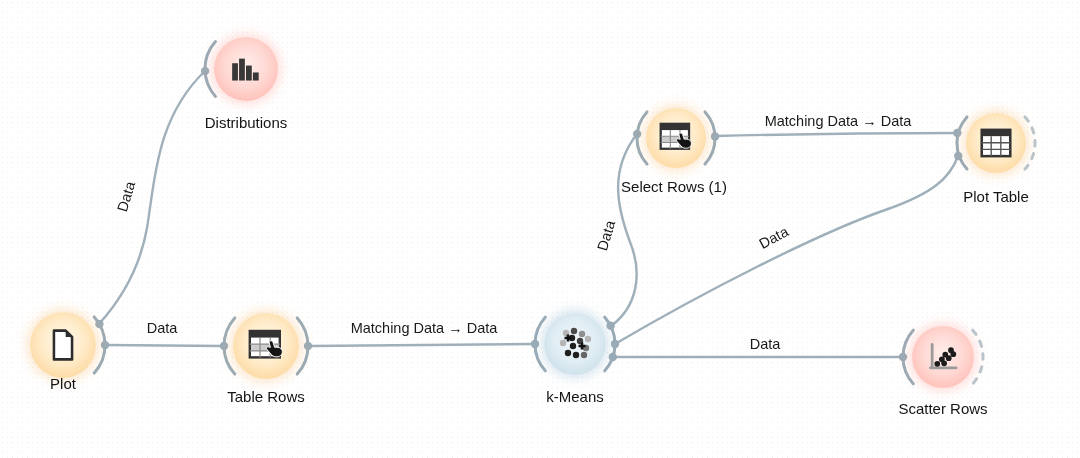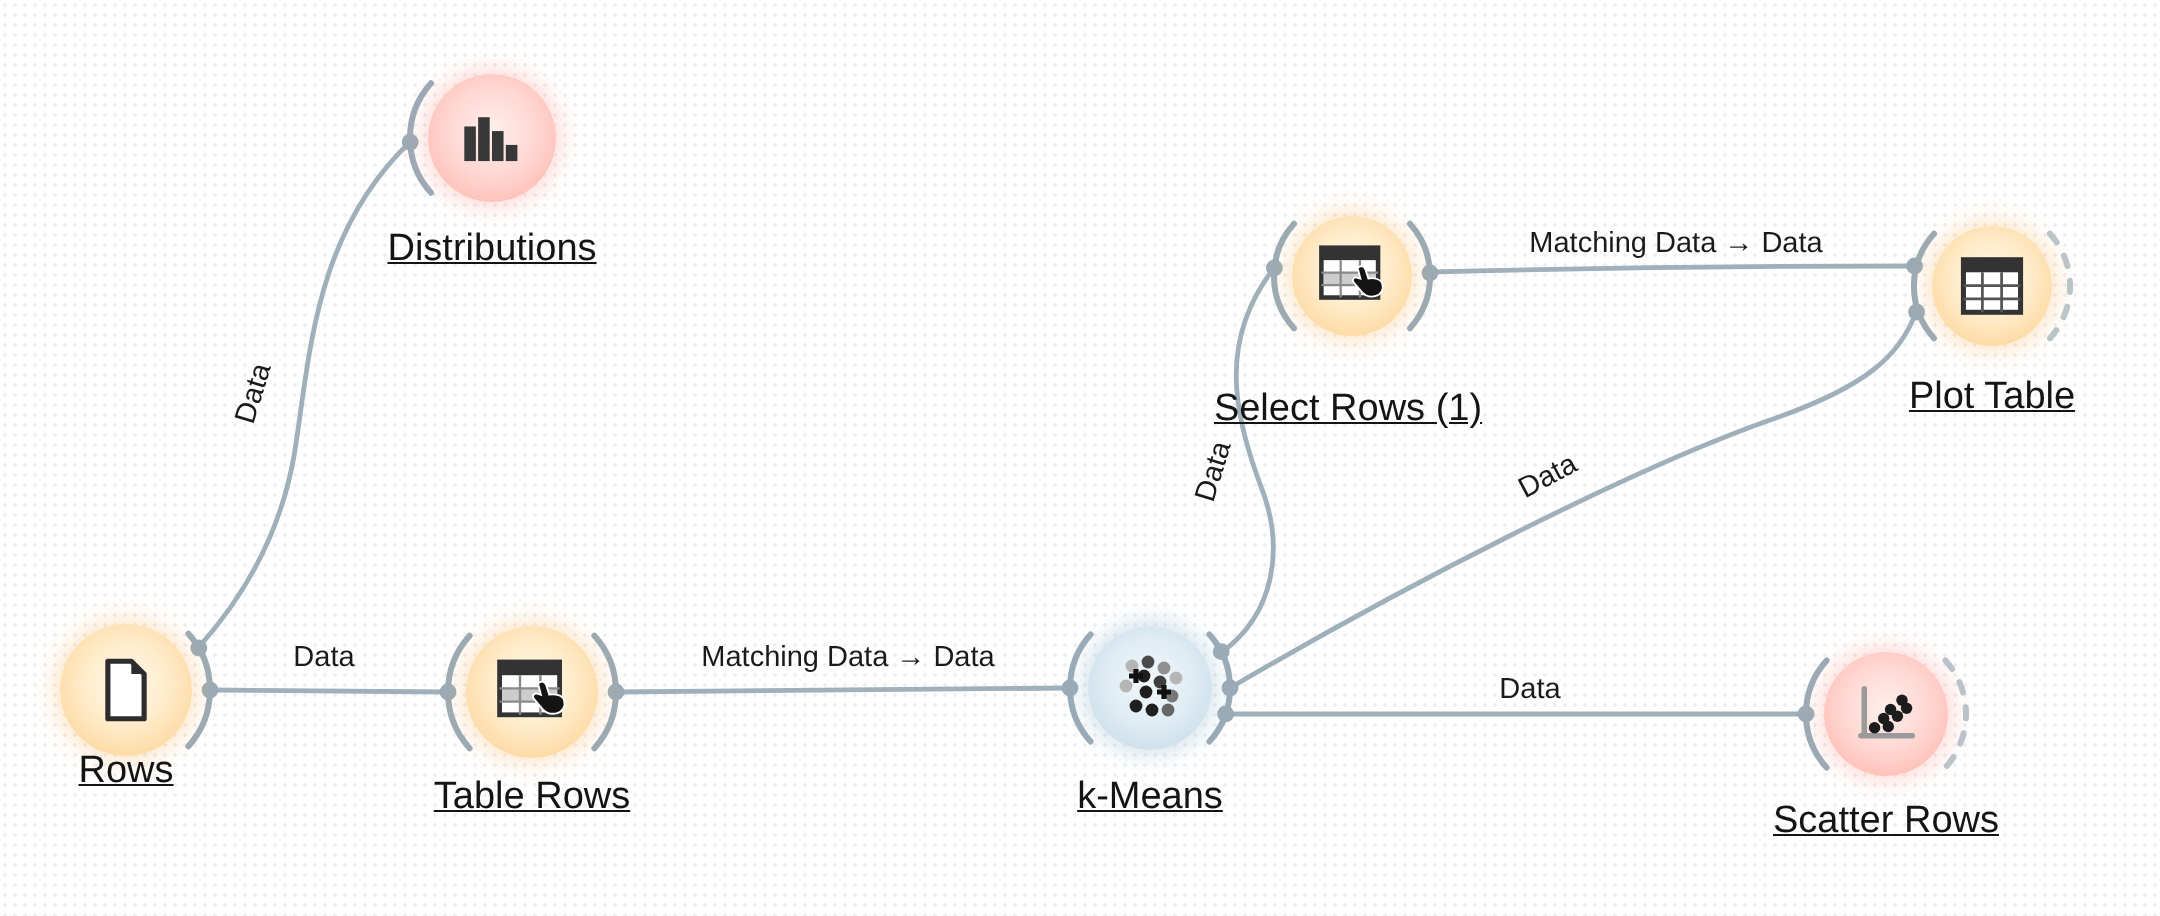--- a/index.html
+++ b/index.html
@@ -23,21 +23,21 @@
     display:flex;align-items:center;justify-content:center;
   }
   .node.orange{background:radial-gradient(circle at 50% 45%, #fff8ec 0%, #ffeccb 42%, #fdd89f 80%, #fcd298 100%);
     box-shadow:0 0 11px 3px rgba(248,173,80,0.30);}
   .node.pink{background:radial-gradient(circle at 50% 45%, #ffefec 0%, #ffd8d3 45%, #ffbab1 85%, #ffb2a9 100%);
     box-shadow:0 0 11px 3px rgba(255,140,128,0.30);}
   .node.blue{background:radial-gradient(circle at 50% 45%, #f2f7fa 0%, #e0edf4 45%, #c9dde8 85%, #c2d8e4 100%);
     box-shadow:0 0 11px 3px rgba(140,180,205,0.35);}
   .node-label{
     position:absolute;transform:translateX(-50%);
-    font-size:19px;font-weight:500;color:#141414;white-space:nowrap;text-decoration:underline;
+    font-size:15px;font-weight:500;color:#141414;white-space:nowrap;
   }
 </style>
 </head>
 <body>
 
 <div id="canvas">
 
   <svg id="wires" xmlns="http://www.w3.org/2000/svg" viewBox="0 0 1080 458">
 
     <path class="edge" d="M 99,324 C 126,294 141,262 147,228 C 155,180 156,118 205,71"></path>
@@ -84,21 +84,21 @@
     <text class="edge-label" text-anchor="middle" x="838" y="126">Matching Data → Data</text>
     <text class="edge-label" text-anchor="middle" x="765" y="349">Data</text>
   </svg>
 
   <div class="node orange" style="left:30px;top:312px;width:66px;height:66px;">
     <svg width="26" height="32" viewBox="0 0 24 30">
       <path d="M3.5,1.5 h11 l6,6 v21 h-17 z" fill="#ffffff" stroke="#2d2d2d" stroke-width="2.4" stroke-linejoin="round"></path>
       <path d="M14.5,1.5 l6,6 h-6 z" fill="#2d2d2d"></path>
     </svg>
   </div>
-  <div class="node-label" style="left:63px;top:375px;">Rows</div>
+  <div class="node-label" style="left:63px;top:375px;">Plot</div>
 
   <div class="node pink" style="left:214px;top:37px;width:64px;height:64px;">
     <svg width="30" height="28" viewBox="0 0 26 24">
       <rect x="1" y="7" width="5" height="15" fill="#383838"></rect>
       <rect x="7" y="3" width="5" height="19" fill="#383838"></rect>
       <rect x="13" y="9" width="5" height="13" fill="#383838"></rect>
       <rect x="19" y="15" width="5" height="7" fill="#383838"></rect>
     </svg>
   </div>
   <div class="node-label" style="left:246px;top:114px;">Distributions</div>
@@ -137,21 +137,21 @@
 
   <div class="node orange" style="left:646px;top:108px;width:60px;height:60px;">
     <svg width="34" height="32" viewBox="0 0 30 28">
       <rect x="1.5" y="1.5" width="25" height="22" fill="#ffffff" stroke="#333333" stroke-width="2"></rect>
       <rect x="2.5" y="12.6" width="23" height="5.4" fill="#cccccc"></rect>
       <rect x="1.5" y="1.5" width="25" height="5.5" fill="#333333"></rect>
       <path d="M10,7 V23.5 M18.5,7 V23.5 M1.5,12.5 H26.5 M1.5,18 H26.5" stroke="#8a8a8a" stroke-width="1" fill="none"></path>
       <path d="M17.5,10.5 c1.5,-1.5 3,-0.8 3.5,0.8 l1.2,3.8 c2.5,-0.4 5.6,0.2 6.2,2.4 c0.7,2.4 -0.6,4.8 -3.2,5.4 c-2.2,0.5 -4.4,-0.2 -5.8,-1.8 l-3.6,-4.2 c-1,-1.2 0,-2.6 1.4,-2.2 l1.5,0.5 z" fill="#141414" stroke="#ffffff" stroke-width="0.8"></path>
     </svg>
   </div>
-  <div class="node-label" style="left:674px;top:194px;">Select Rows (1)</div>
+  <div class="node-label" style="left:674px;top:178px;">Select Rows (1)</div>
 
   <div class="node orange" style="left:966px;top:113px;width:60px;height:60px;">
     <svg width="32" height="30" viewBox="0 0 28 26">
       <rect x="1.5" y="1.5" width="25" height="23" fill="#ffffff" stroke="#333333" stroke-width="2.2"></rect>
       <rect x="1.5" y="1.5" width="25" height="5.5" fill="#333333"></rect>
       <path d="M9.8,7 V24.5 M18.2,7 V24.5 M1.5,12.8 H26.5 M1.5,18.6 H26.5" stroke="#555555" stroke-width="1.2" fill="none"></path>
     </svg>
   </div>
   <div class="node-label" style="left:996px;top:188px;">Plot Table</div>
 

